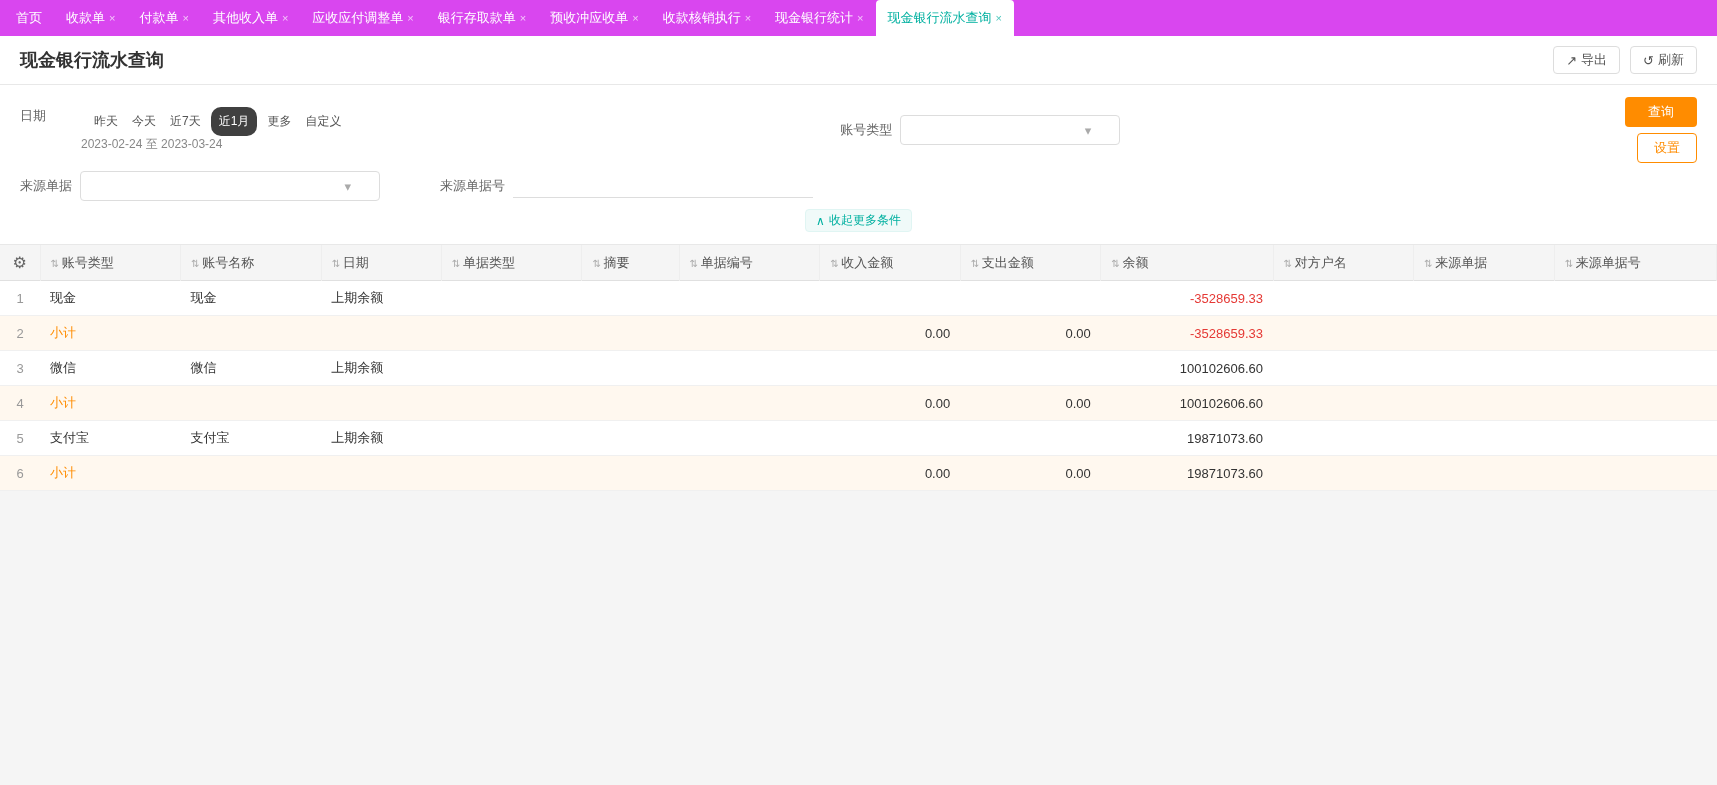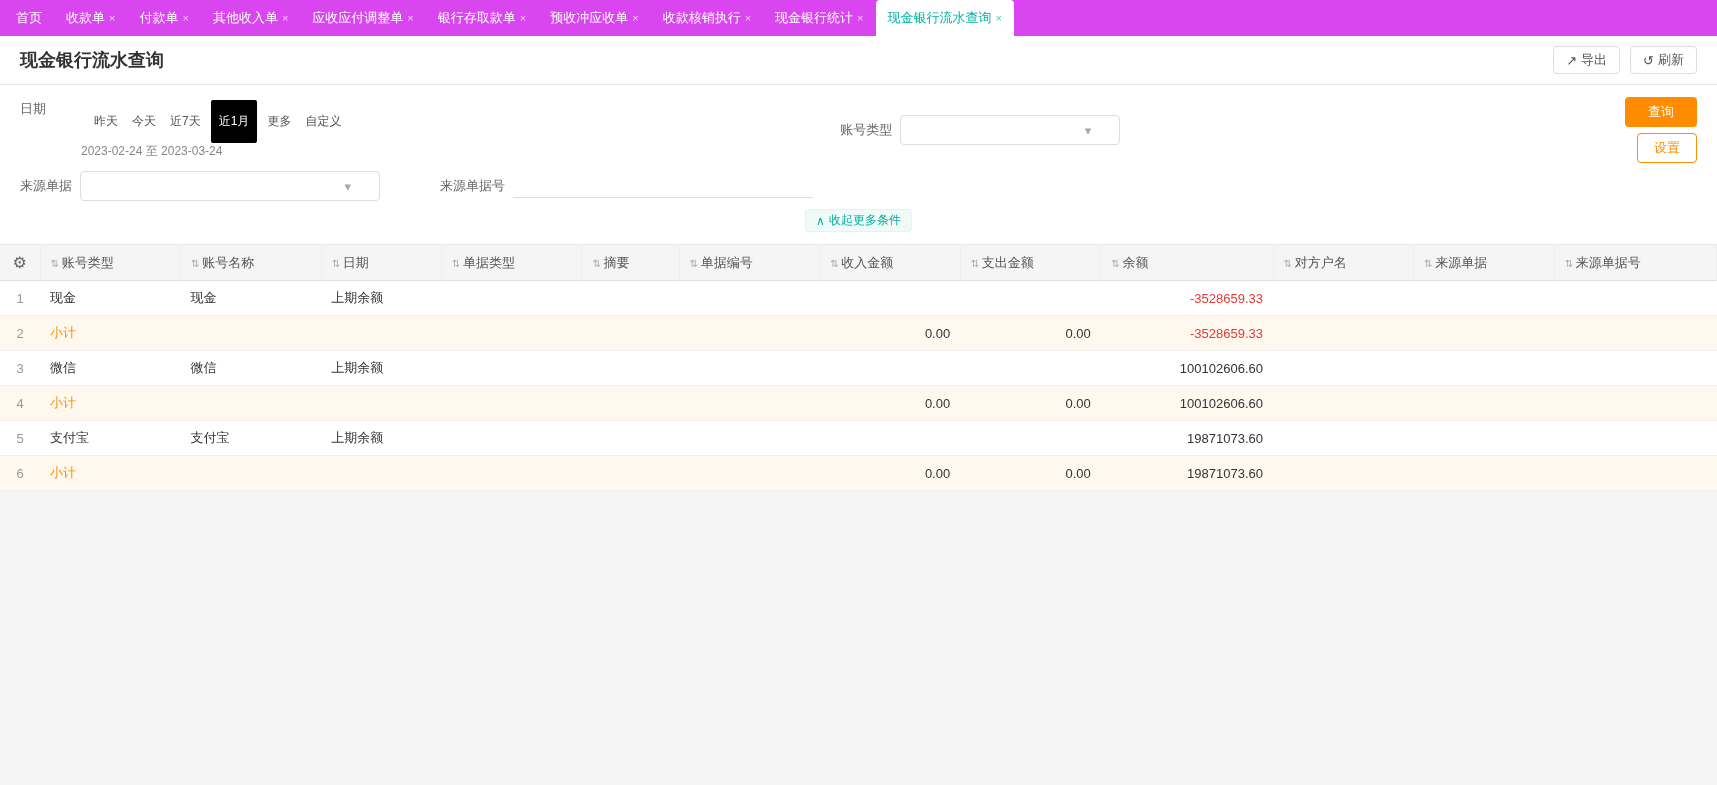--- a/index.html
+++ b/index.html
@@ -92,24 +92,24 @@
       margin-left: 12px;
     }
     .date-shortcut {
       cursor: pointer;
       color: #555;
       padding: 2px 4px;
       font-size: 12px;
       border-radius: 3px;
     }
     .date-shortcut.active {
-      background: #000000;
+      background: #404040;
       color: #fff;
-      border-radius: 2px;
-      padding: 13px 8px;
+      border-radius: 10px;
+      padding: 6px 8px;
     }
     .date-range {
       color: #888;
       font-size: 12px;
       margin-left: 3px;
     }
     .filter-select {
       border: 1px solid #ddd;
       border-radius: 4px;
       padding: 4px 28px 4px 8px;

